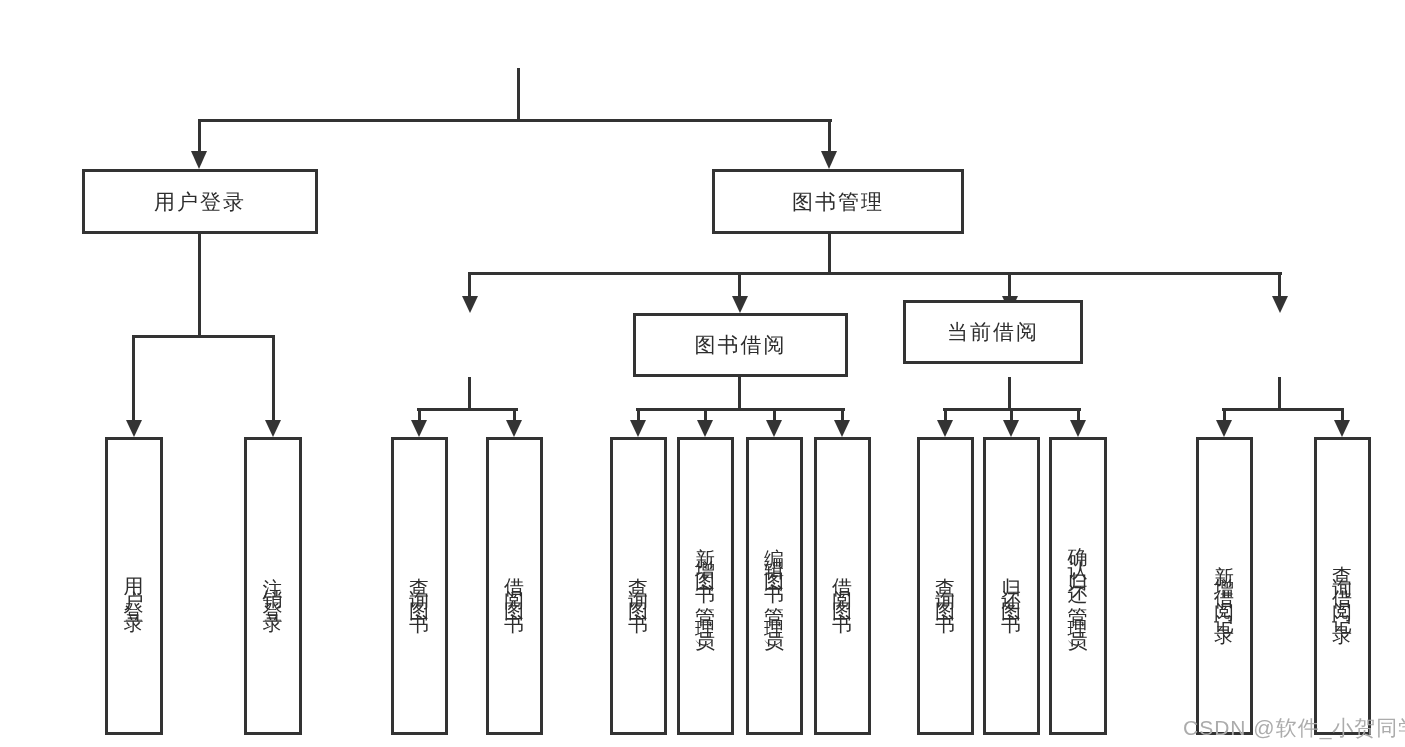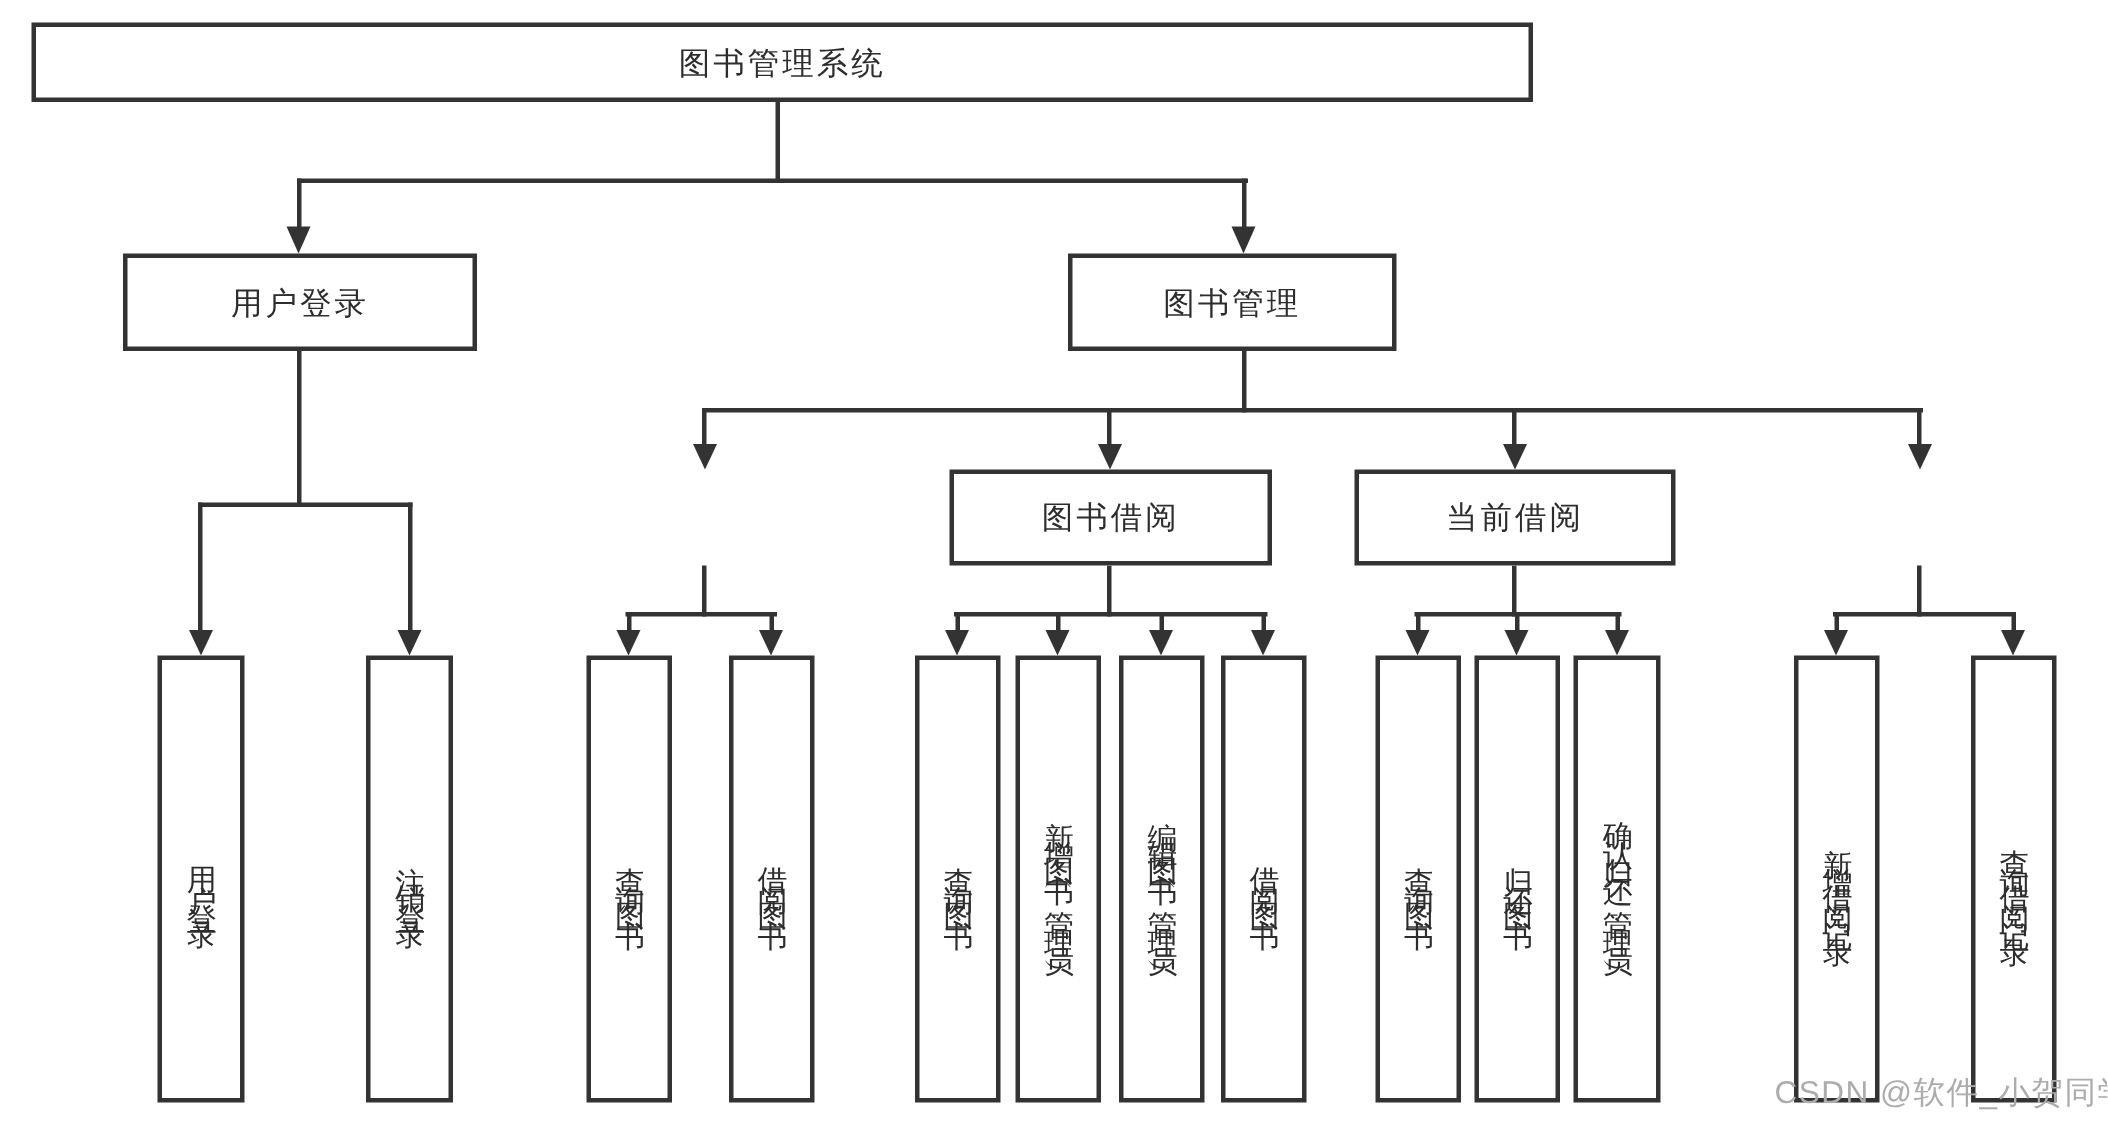--- a/index.html
+++ b/index.html
@@ -30,38 +30,35 @@
   .watermark{
     position:absolute;left:1183px;top:714px;z-index:5;white-space:nowrap;
     font-size:21px;color:#acacac;letter-spacing:1px;
   }
 </style>
 </head>
 <body>
 
 <div class="canvas">
 
-  <div class="hbox" style="left:21px;top:15px;width:1001px;height:53px">
-    <span>图书管理系统</span>
-  </div>
 
   <div class="hbox" style="left:82px;top:169px;width:236px;height:65px">
     <span>用户登录</span>
   </div>
 
-  <div class="hbox" style="left:712px;top:169px;width:219px;height:65px">
+  <div class="hbox" style="left:712px;top:169px;width:252px;height:65px">
     <span>图书管理</span>
   </div>
 
 
   <div class="hbox" style="left:633px;top:313px;width:215px;height:64px">
     <span>图书借阅</span>
   </div>
 
-  <div class="hbox" style="left:903px;top:313px;width:214px;height:64px">
+  <div class="hbox" style="left:903px;top:300px;width:180px;height:64px">
     <span>当前借阅</span>
   </div>
 
 
   <div class="vbox" style="left:105px;top:437px;width:58px;height:298px">
     <span class="vtext">用户登录</span>
   </div>
   <div class="vbox" style="left:244px;top:437px;width:58px;height:298px">
     <span class="vtext">注销登录</span>
   </div>

